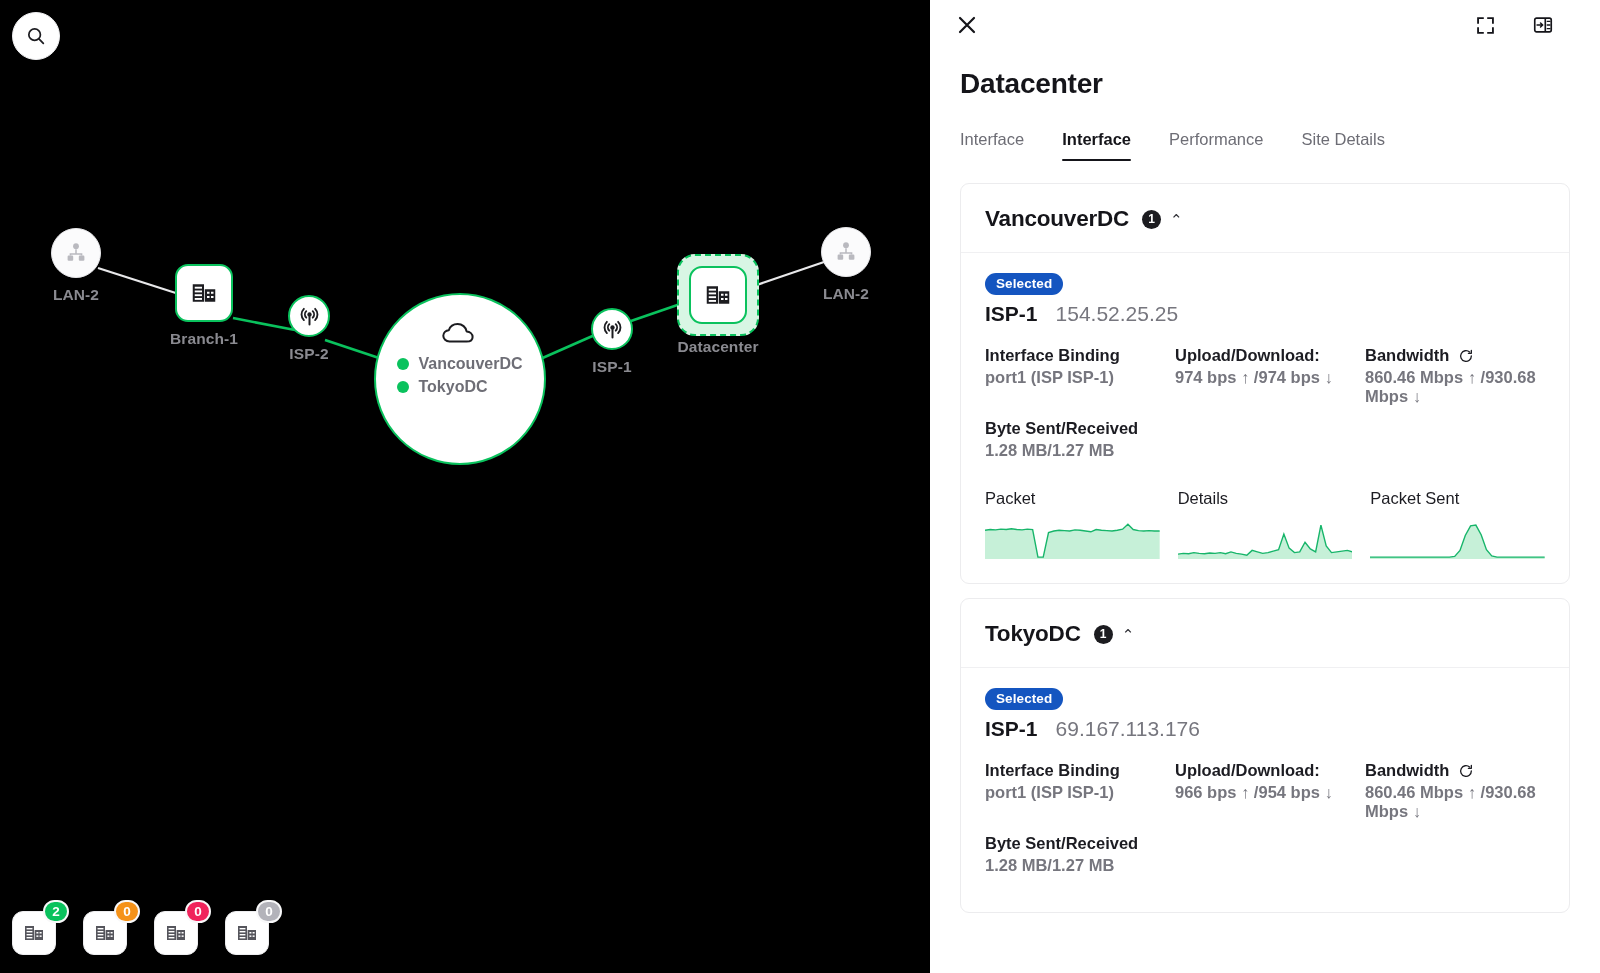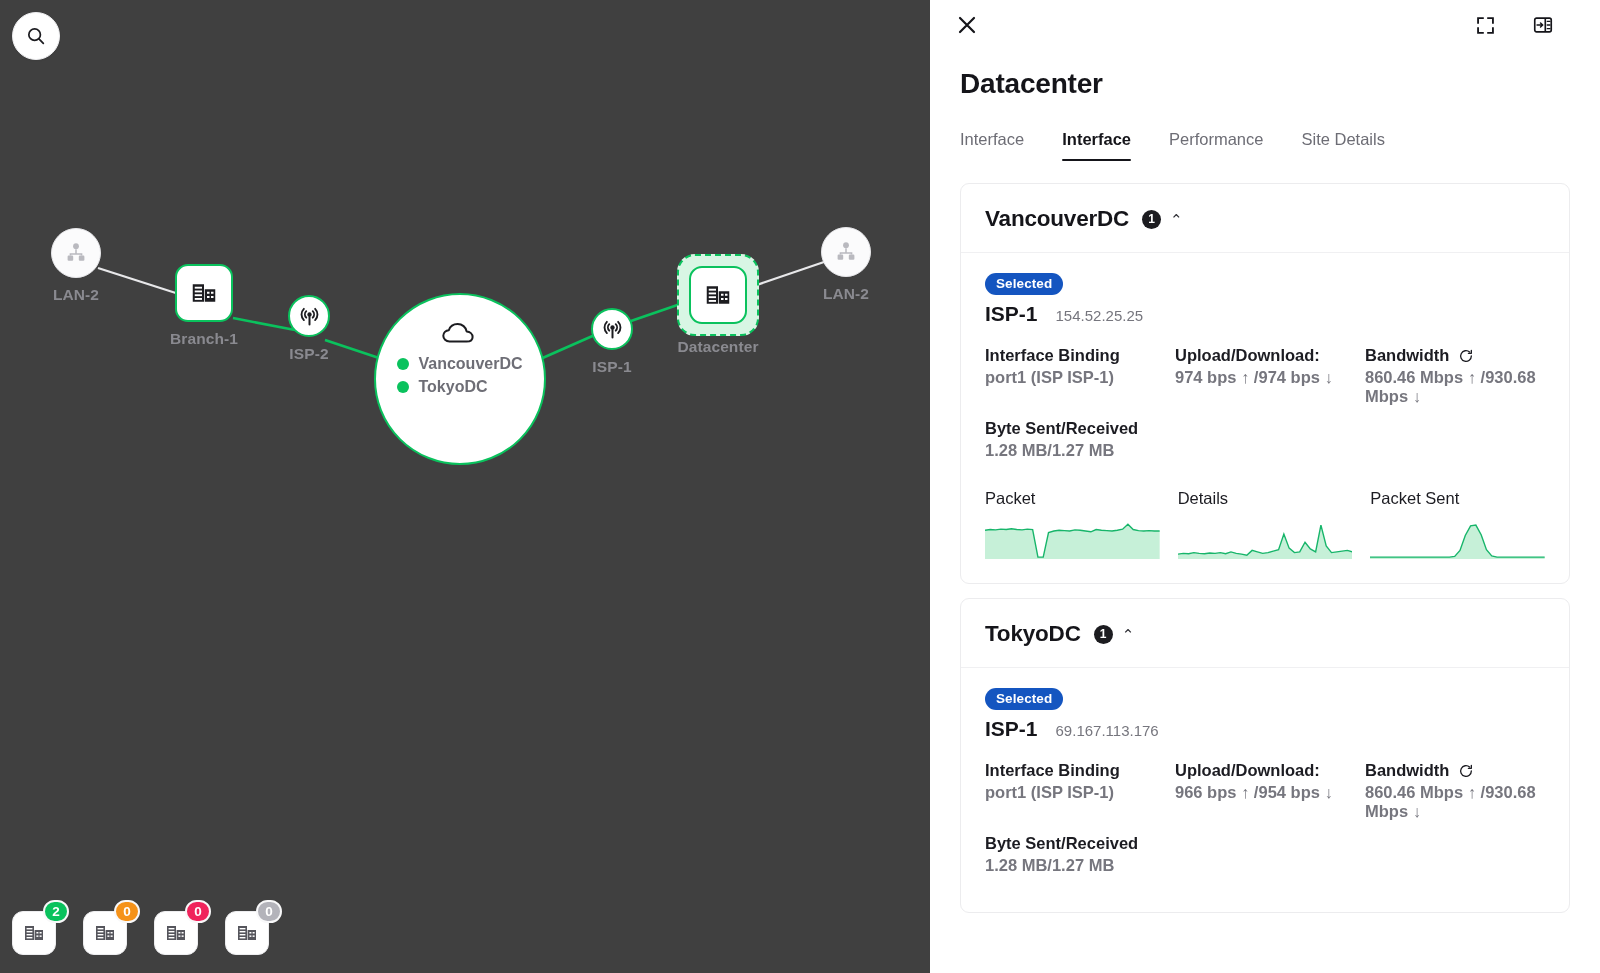--- a/index.html
+++ b/index.html
@@ -9,21 +9,21 @@
     background:#ffffff;
     color:#1c1c1c;
     -webkit-font-smoothing:antialiased;
   }
   .app { position:relative; width:1600px; height:973px; display:flex; }
 
   
   .map-pane {
     position:relative;
     width:930px; height:973px;
-    background:#404040;
+    background:#000000;
     flex:0 0 930px;
   }
   .search-btn {
     position:absolute; left:12px; top:12px;
     width:48px; height:48px; border-radius:50%;
     background:#ffffff; border:1px solid #ededef;
     display:flex; align-items:center; justify-content:center;
     cursor:pointer;
     box-shadow:0 1px 2px rgba(0,0,0,.05);
   }
@@ -139,21 +139,21 @@
   .ov-caret { color:#2a2a30; font-size:15px; line-height:1; margin-left:-4px; }
 
   .ov-inner { padding:20px 24px 24px 24px; }
   .pill {
     display:inline-block; background:#1455c0; color:#fff;
     font-size:13.5px; font-weight:700;
     padding:3px 11px 4px; border-radius:11px; letter-spacing:.1px;
   }
   .isp-line { display:flex; align-items:baseline; gap:18px; margin-top:7px; }
   .isp-name { font-size:21px; font-weight:700; color:#15151a; }
-  .isp-ip { font-size:15px; color:#76767e; }
+  .isp-ip { font-size:21px; color:#76767e; }
 
   .kv-grid {
     display:grid; grid-template-columns:1fr 1fr 1fr;
     column-gap:10px; row-gap:0; margin-top:20px;font-weight:bold;
   }
   .kv { margin-bottom:13px; }
   .kv-label {
     font-size:16.5px; color:#1c1c22;
     display:flex; align-items:center; gap:9px;
   }

